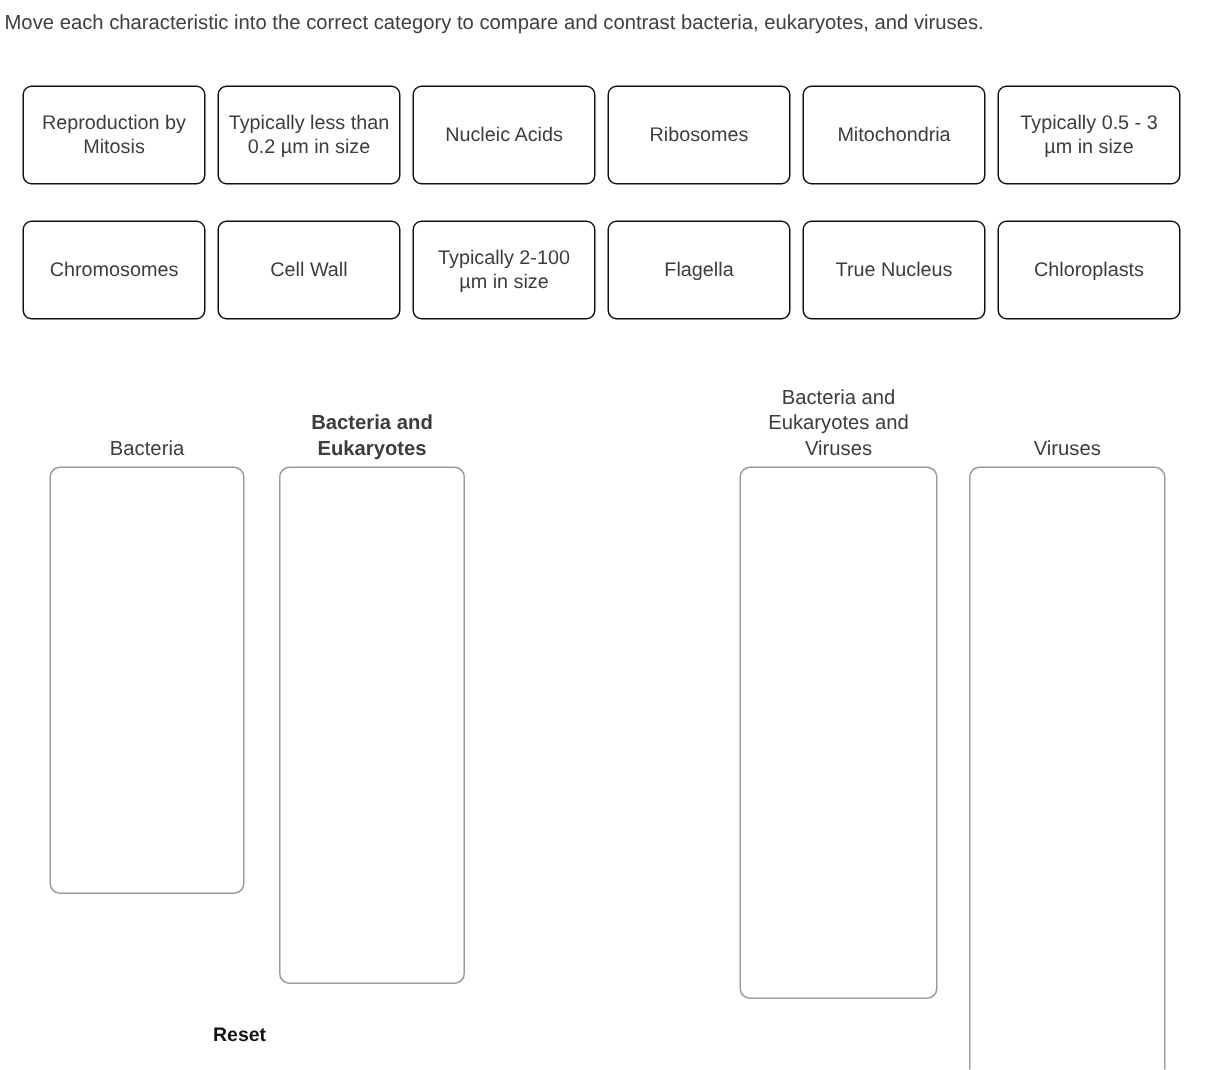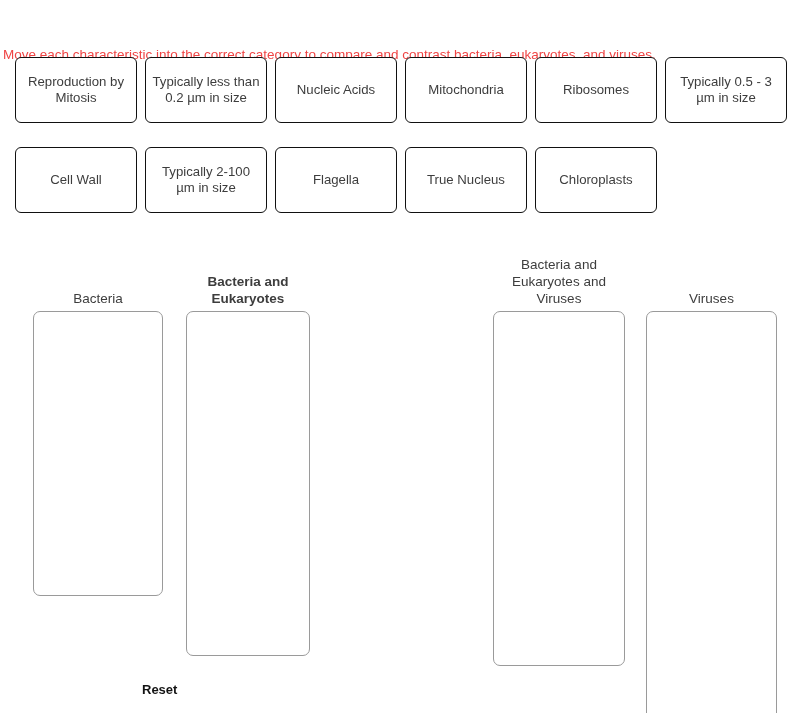--- a/index.html
+++ b/index.html
@@ -17,23 +17,22 @@
   }
 
   
   #instruction {
     position: absolute;
     left: 3px;
     top: 6px;
     width: 800px;
     font-size: 13.5px;
     line-height: 18px;
-    color: #ef4444;
+    color: #404040;
     white-space: nowrap;
-    margin-top: 40px;
   }
 
   
   #card-tray {
     position: absolute;
     left: 15px;
     top: 57px;
     width: 780px;
   }
   .card-row {
@@ -118,26 +117,27 @@
 <body>
 
 <div id="instruction">Move each characteristic into the correct category to compare and contrast bacteria, eukaryotes, and viruses.</div>
 
 <div id="card-tray">
 
   <div class="card-row">
     <div class="card">Reproduction by Mitosis</div>
     <div class="card">Typically less than 0.2 µm in size</div>
     <div class="card">Nucleic Acids</div>
+    <div class="card">Ribosomes</div>
     <div class="card">Mitochondria</div>
-    <div class="card">Ribosomes</div>
     <div class="card">Typically 0.5 - 3 µm in size</div>
   </div>
 
   <div class="card-row">
+    <div class="card">Chromosomes</div>
     <div class="card">Cell Wall</div>
     <div class="card">Typically 2-100 µm in size</div>
     <div class="card">Flagella</div>
     <div class="card">True Nucleus</div>
     <div class="card">Chloroplasts</div>
   </div>
 
 </div>
 
 <div id="zone-area">

